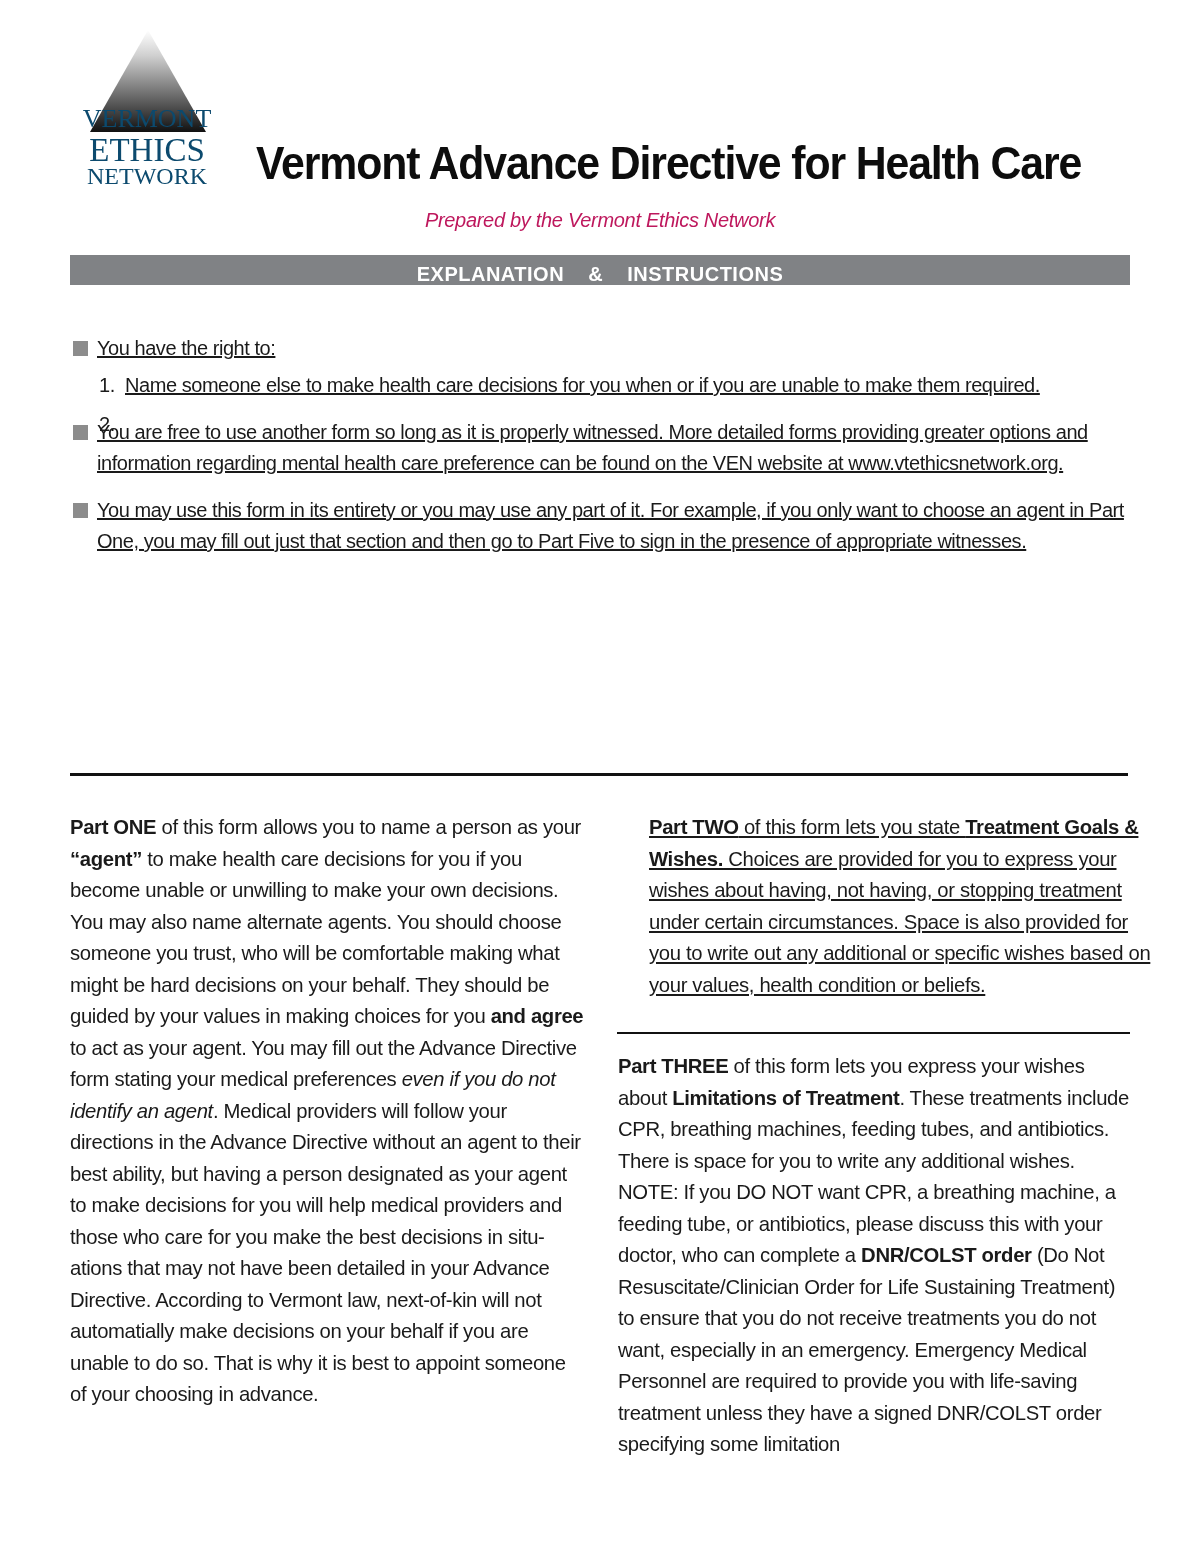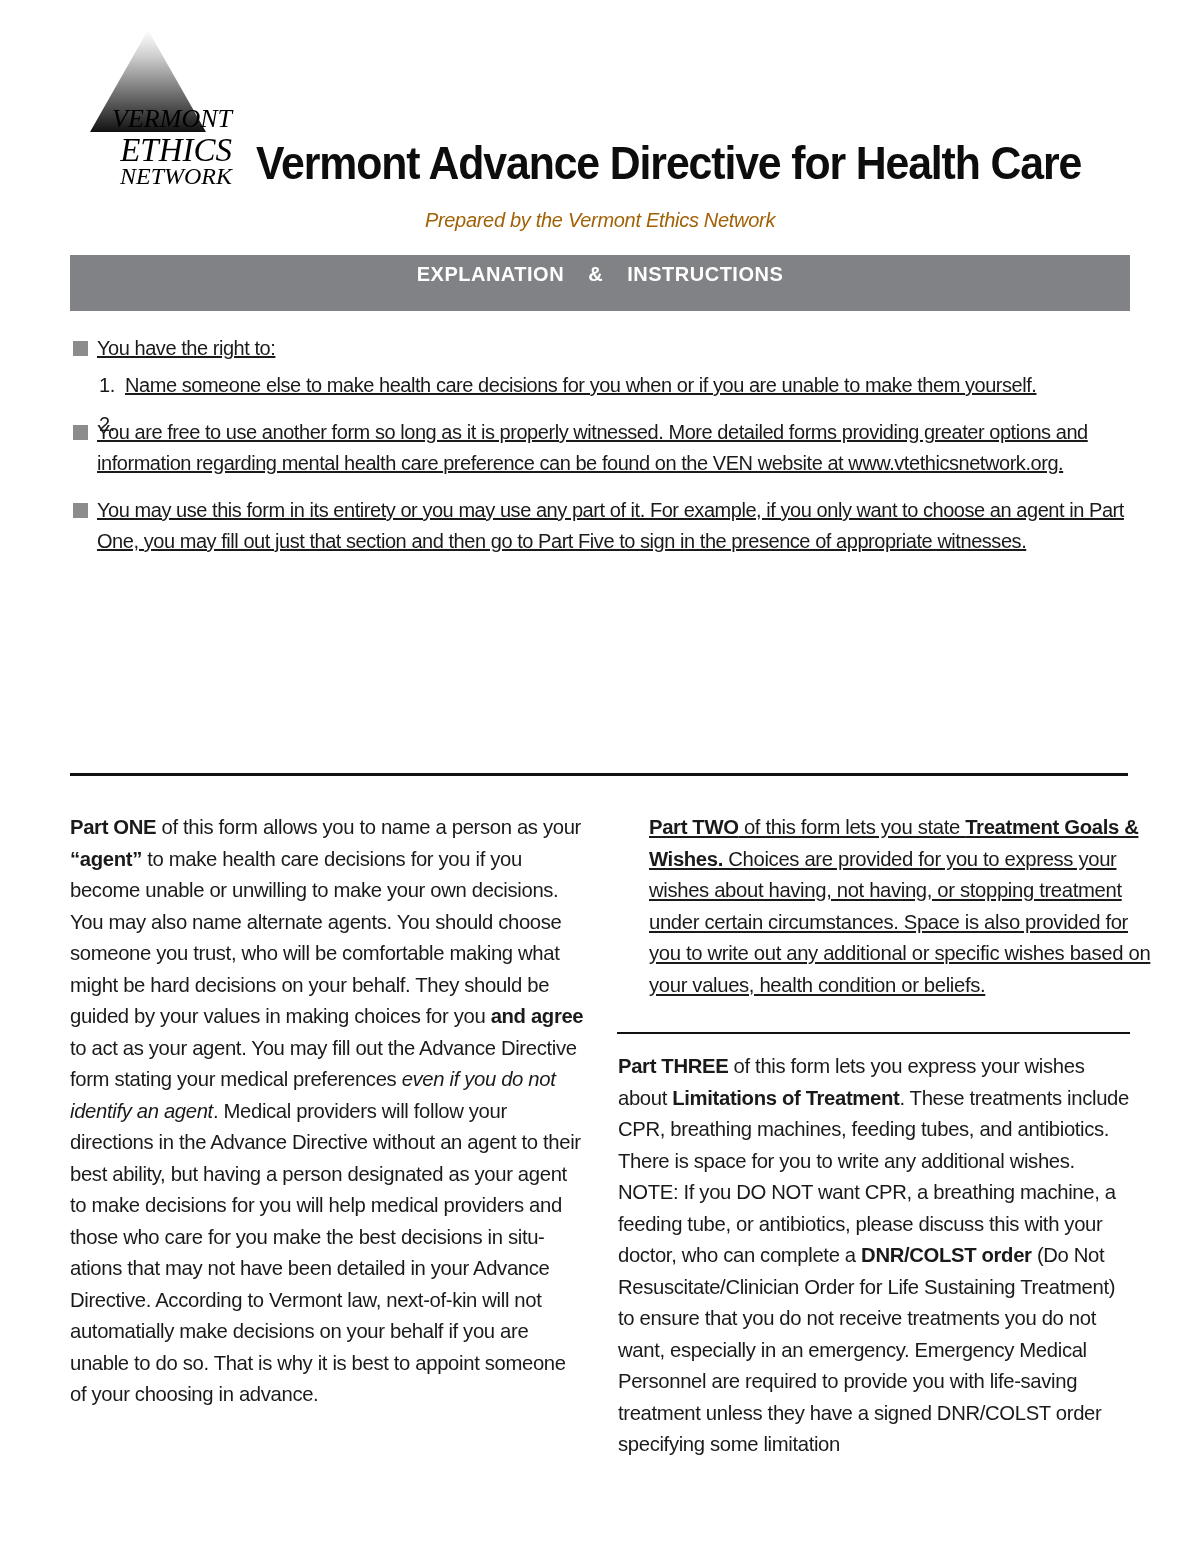--- a/index.html
+++ b/index.html
@@ -3,35 +3,35 @@
 <meta charset="utf-8">
 <style>
   html, body { margin: 0; padding: 0; background: #ffffff; }
   body { width: 1200px; height: 1553px; position: relative; overflow: hidden;
          font-family: "Liberation Sans", sans-serif; color: #1a1a1a; }
   .abs { position: absolute; }
 
   
   .logo { left: 62px; top: 28px; width: 170px; height: 165px; }
   .logo svg { display: block; }
-  .logo-text { position: absolute; left: 0; width: 170px; text-align: right;
-               font-family: "Liberation Serif", serif; color: #000000; letter-spacing: 0px; line-height: 1; font-style: italic; }
+  .logo-text { position: absolute; left: 0; width: 170px; text-align: center;
+               font-family: "Liberation Serif", serif; color: #0c4a6e; letter-spacing: 0px; line-height: 1; }
   .logo-line1 { top: 78px; font-size: 26px; }
   .logo-line2 { top: 106px; font-size: 33px; }
   .logo-line3 { top: 136px; font-size: 24px; }
 
   
   .title { left: 256px; top: 136px; width: 880px; font-size: 46px; font-weight: bold;
            letter-spacing: -1.2px; transform: scaleX(0.93); transform-origin: left top;
            white-space: nowrap; color: #0d0d0d; }
   .subtitle { left: 0; top: 209px; width: 1200px; text-align: center; font-size: 20px;
-              font-style: italic; color: #a16207; letter-spacing: -0.3px; }
+              font-style: italic; color: #be185d; letter-spacing: -0.3px; }
 
   
-  .section-bar { left: 70px; top: 255px; width: 1060px; height: 56px; background: #808285; }
+  .section-bar { left: 70px; top: 255px; width: 1060px; height: 30px; background: #808285; }
   .section-bar span { display: block; text-align: center; color: #ffffff; font-weight: bold;
                       font-size: 20px; line-height: 38px; letter-spacing: 0.5px; word-spacing: 6px; }
 
   
   .bullets { left: 70px; top: 333px; width: 1065px; font-size: 20px; line-height: 31px;
              letter-spacing: -0.45px; color: #1a1a1a; }
   .bullet { position: relative; padding-left: 27px; margin: 0 0 16px 0; text-decoration: underline; }
   .bullet .sq { position: absolute; left: 3px; top: 8px; width: 15px; height: 15px; background: #8c8c8c; }
   .sub-list { margin: 6px 0 0 0; padding: 0; list-style: none; }
   .sub-list li { position: relative; padding-left: 28px; margin-bottom: 8px; }
@@ -75,21 +75,21 @@
   <span style="white-space:pre;">EXPLANATION  &amp;  INSTRUCTIONS</span>
 </div>
 
 <div class="abs bullets">
   <div class="bullet">
     <span class="sq"></span>
     <span>You have the right to:</span>
     <ul class="sub-list">
       <li>
         <span class="num">1.</span>
-        <span>Name someone else to make health care decisions for you when or if you are unable to make them yourself.</span>
+        <span>Name someone else to make health care decisions for you when or if you are unable to make them required.</span>
       </li>
       <li>
         <span class="num">2.</span>
       </li>
     </ul>
   </div>
   <div class="bullet">
     <span class="sq"></span>
     <span>You are free to use another form so long as it is properly witnessed. More detailed forms providing greater options and information regarding mental health care preference can be found on the VEN website at www.vtethicsnetwork.org.</span>
   </div>

